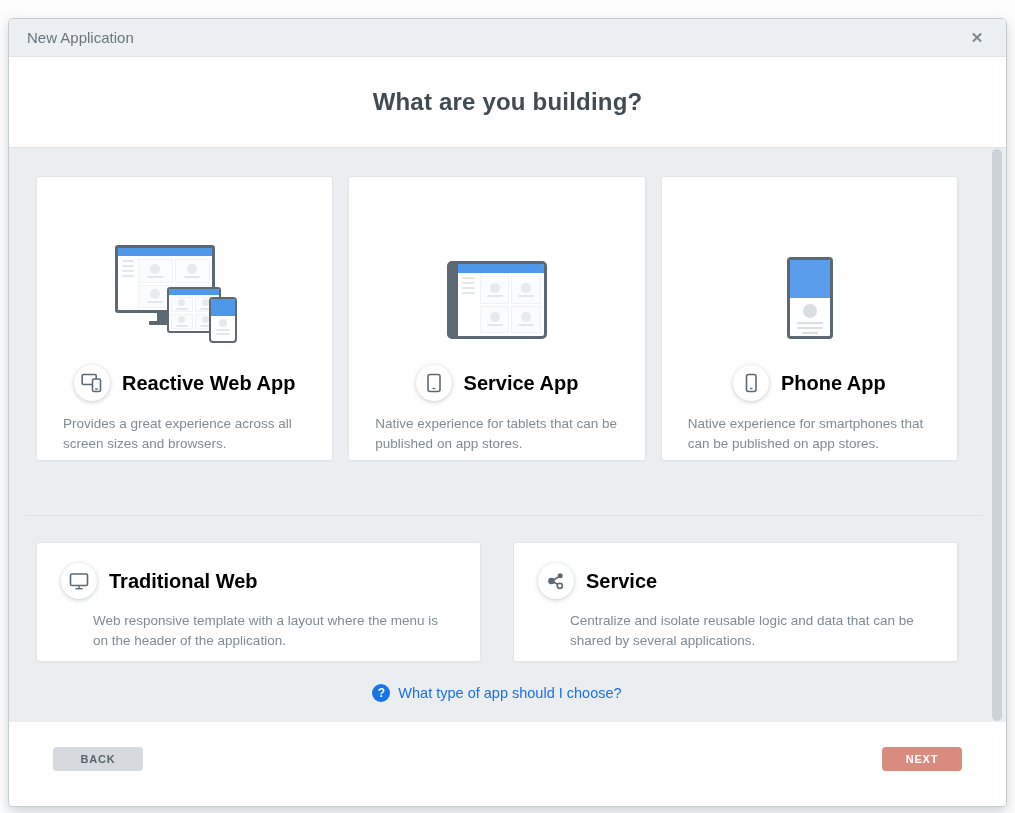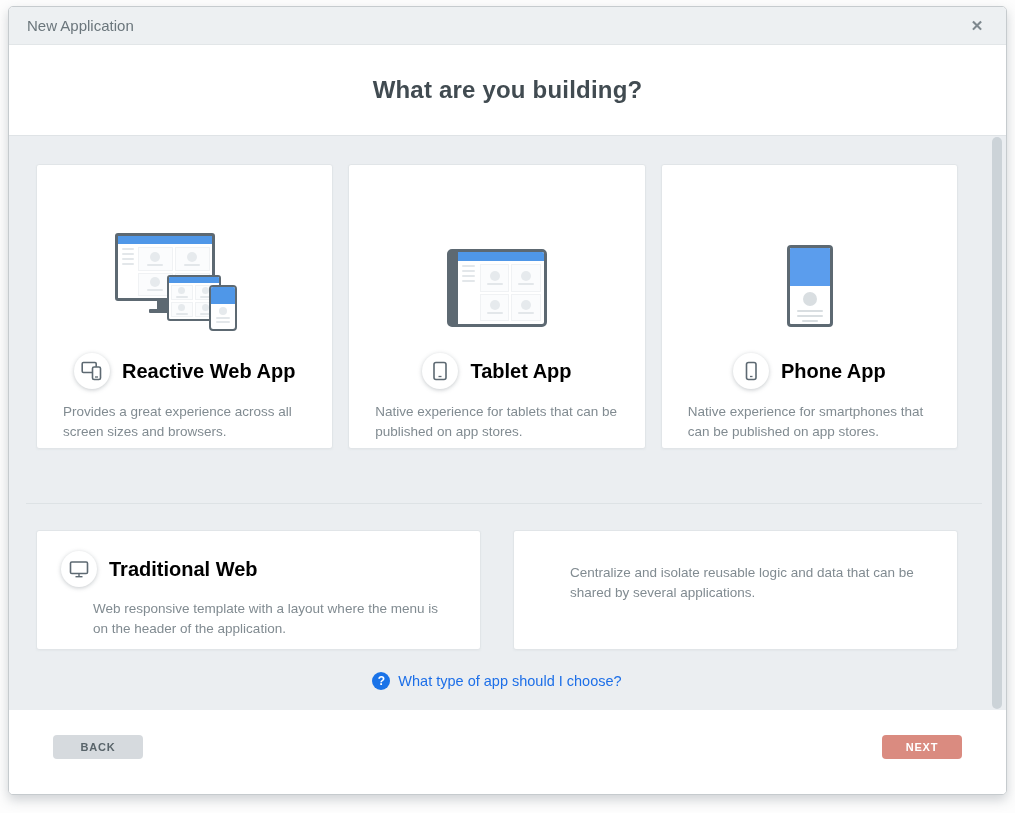--- a/index.html
+++ b/index.html
@@ -1,19 +1,19 @@
 <!DOCTYPE html>
 <html><head>
 <meta charset="utf-8">
 <style>
   * { margin:0; padding:0; box-sizing:border-box; }
   html,body { width:1015px; height:813px; background:#fdfdfd; font-family:"Liberation Sans", sans-serif; overflow:hidden; }
 
   .dialog {
-    position:absolute; left:8px; top:6px; width:999px; height:789px;
+    position:absolute; left:8px; top:18px; width:999px; height:789px;
     background:#fff; border:1px solid #c6cbce; border-radius:5px;
     box-shadow:0 5px 12px rgba(90,100,110,.28);
     display:flex; flex-direction:column; overflow:hidden;
   }
 
   
   .titlebar {
     height:38px; flex:none; background:#edf0f2; border-bottom:1px solid #e2e6e8;
     display:flex; align-items:center; padding:0 18px;
   }
@@ -250,21 +250,21 @@
             </div>
           </div>
         </div>
         <div class="title-row">
           <span class="badge">
             <svg width="18" height="20" viewBox="0 0 18 20">
               <rect x="3" y="1.5" width="12" height="17" rx="2" fill="none" stroke="#5d6972" stroke-width="1.6"></rect>
               <line x1="7.5" y1="15.5" x2="10.5" y2="15.5" stroke="#5d6972" stroke-width="1.3"></line>
             </svg>
           </span>
-          <span class="card-title">Tablet App</span>
+          <span class="card-title">Service App</span>
         </div>
         <p class="card-desc">Native experience for tablets that can be published on app stores.</p>
       </div>
 
       <div class="card primary">
         <div class="illus">
           <div class="illus-stage" style="height:96px;">
             <div class="frame ph-port">
               <div class="blue-bar"></div>
               <div class="g-circle"></div>
@@ -299,20 +299,32 @@
               <line x1="10" y1="13.5" x2="10" y2="16" stroke="#5d6972" stroke-width="1.4"></line>
               <line x1="6.5" y1="16.7" x2="13.5" y2="16.7" stroke="#5d6972" stroke-width="1.4"></line>
             </svg>
           </span>
           <span class="card-title">Traditional Web</span>
         </div>
         <p class="card-desc">Web responsive template with a layout where the menu is on the header of the application.</p>
       </div>
 
       <div class="card secondary">
+        <div class="title-row left">
+          <span class="badge">
+            <svg width="20" height="20" viewBox="0 0 20 20">
+              <line x1="6" y1="10" x2="14" y2="5" stroke="#5d6972" stroke-width="1.5"></line>
+              <line x1="6" y1="10" x2="13.5" y2="14.5" stroke="#5d6972" stroke-width="1.5"></line>
+              <circle cx="5.5" cy="10" r="3.3" fill="#5d6972"></circle>
+              <circle cx="14.2" cy="4.8" r="2.5" fill="#5d6972"></circle>
+              <circle cx="13.8" cy="14.8" r="2.6" fill="#fff" stroke="#5d6972" stroke-width="1.6"></circle>
+            </svg>
+          </span>
+          <span class="card-title">Service</span>
+        </div>
         <p class="card-desc">Centralize and isolate reusable logic and data that can be shared by several applications.</p>
       </div>
     </div>
 
     <div class="help-row">
       <span class="help-icon">?</span>
       <a class="help-link">What type of app should I choose?</a>
     </div>
 
     <div class="scroll-track"></div>

